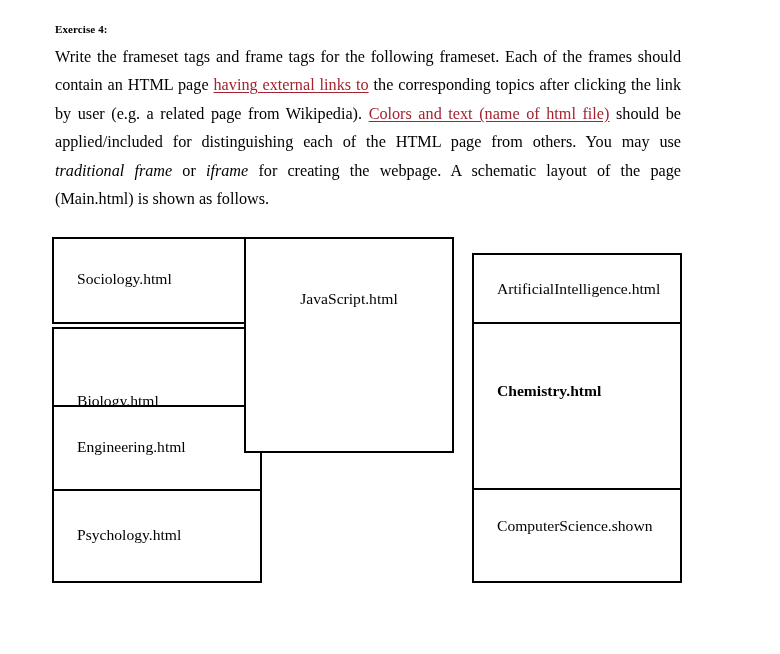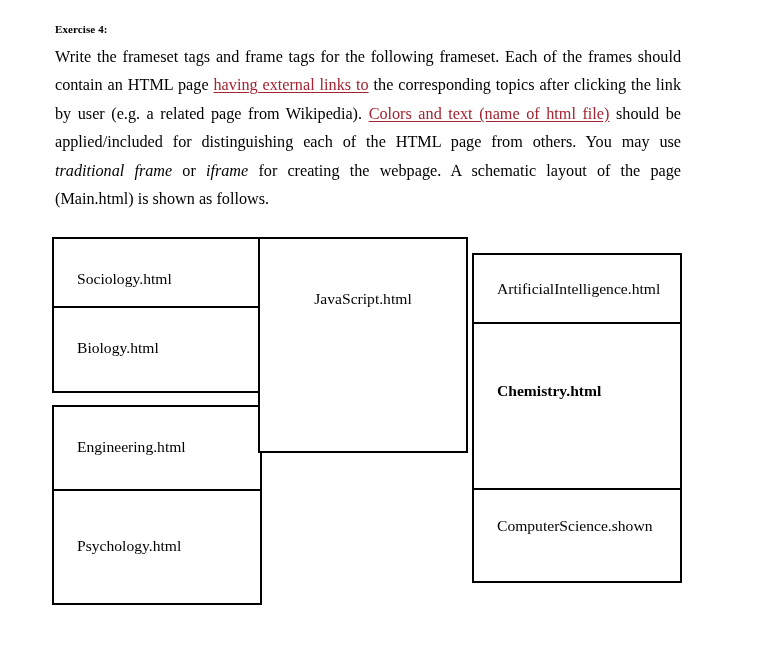--- a/index.html
+++ b/index.html
@@ -56,21 +56,21 @@
     width: 630px;   
     height: 346px;  
   }
   .fs-col {
     position: absolute;
     top: 0;
     height: 100%;
     box-sizing: border-box;
   }
   .fs-col-left   { left: 0px;   width: 210px; }  
-  .fs-col-mid    { left: 206px; width: 210px; }  
+  .fs-col-mid    { left: 192px; width: 210px; }  
   .fs-col-right  { left: 420px; width: 210px; }  
 
   .fs-cell {
     position: absolute;
     left: 0;
     width: 100%;
     box-sizing: border-box;
     border: 2.5px solid #000000;
     background: #ffffff;
     display: flex;
@@ -87,23 +87,23 @@
     font-size: 15.6px;
     line-height: 1.2;
     color: #000000;
     white-space: nowrap;
     position: relative;
     top: -1px;
   }
 
   
   .cell-sociology   { top: 0px;     height: 86.5px; }
-  .cell-biology     { top: 69px;    height: 86.5px; }
+  .cell-biology     { top: 90px;    height: 86.5px; align-items: flex-end; }
   .cell-engineering { top: 168px;   height: 86.5px; }
-  .cell-psychology  { top: 252px;   height: 116px;   }
+  .cell-psychology  { top: 252px;   height: 94px;   }
 
   
   .cell-javascript  { top: 0px;   height: 215.5px; }
   .cell-css         { top: 213px; height: 133px;   }
   .cell-javascript .fs-label { position: relative; top: -45px; }
   .cell-css .fs-label        { position: relative; top: -4px;  }
 
   
   .cell-ai          { top: 0px;   height: 72px; margin-top: 16px; }
   .cell-chemistry   { top: 85px;  height: 168.5px; font-weight: bold; }

